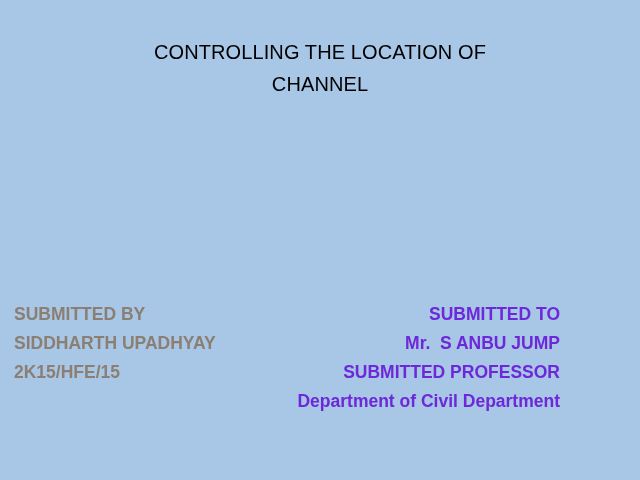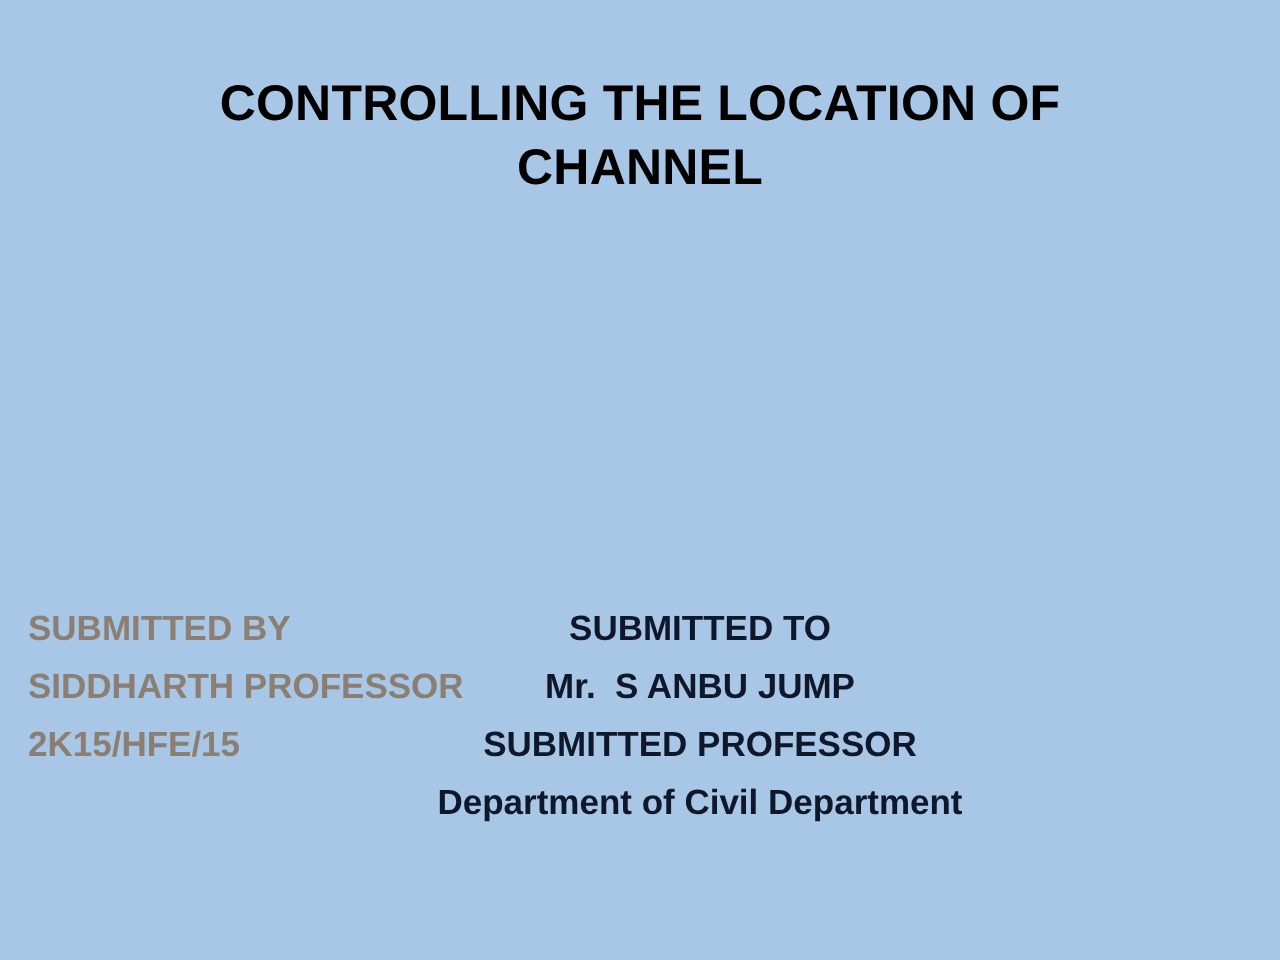--- a/index.html
+++ b/index.html
@@ -20,22 +20,22 @@
     box-sizing: border-box;
   }
   .title-block {
     position: absolute;
     left: 40px;
     top: 36px;
     width: 560px;
     text-align: center;
   }
   .title-line {
-    font-size: 25px;
-    font-weight: bold;
+    font-size: 20px;
+    font-weight: normal;
     color: #000000;
     line-height: 32px;
     letter-spacing: 0.1px;
   }
   .cols {
     position: absolute;
     left: 0;
     top: 300px;
     width: 576px;
     height: 160px;
@@ -55,39 +55,38 @@
     text-align: right;
   }
   .body-line {
     font-size: 17.5px;
     font-weight: bold;
     color: #8a7f72;
     line-height: 29px;
     white-space: pre;
   }
   .col-right .body-line {
-    color: #0f172a;
-    text-align: center;
+    color: #6d28d9;
   }
 </style>
 </head>
 <body>
 
 <div class="slide">
 
   <div class="title-block">
     <div class="title-line">CONTROLLING THE LOCATION OF</div>
     <div class="title-line">CHANNEL</div>
   </div>
 
   <div class="cols">
 
     <div class="col-left">
       <div class="body-line">SUBMITTED BY</div>
-      <div class="body-line">SIDDHARTH PROFESSOR</div>
+      <div class="body-line">SIDDHARTH UPADHYAY</div>
       <div class="body-line">2K15/HFE/15</div>
     </div>
 
     <div class="col-right">
       <div class="body-line">SUBMITTED TO</div>
       <div class="body-line">Mr.  S ANBU JUMP</div>
       <div class="body-line">SUBMITTED PROFESSOR</div>
       <div class="body-line">Department of Civil Department</div>
     </div>
 

